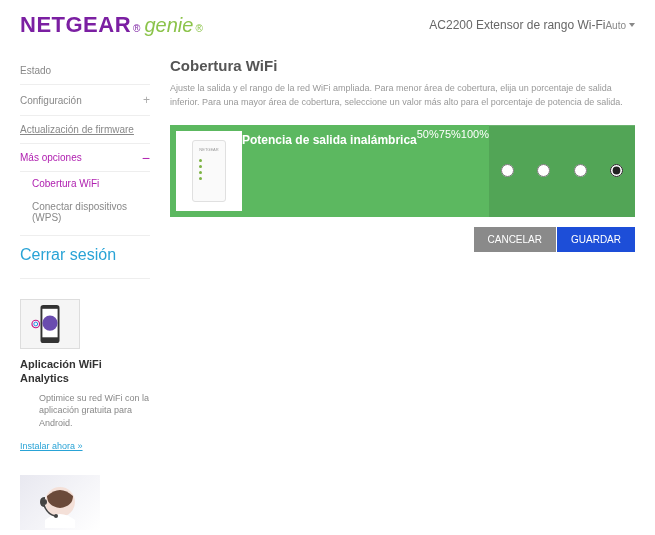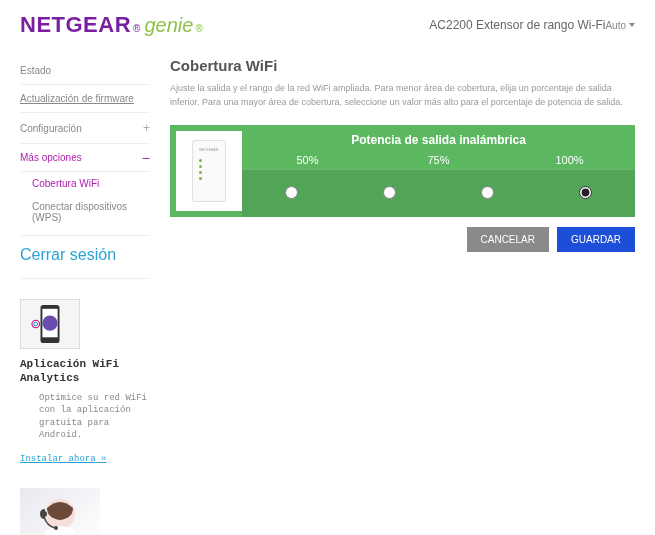--- a/index.html
+++ b/index.html
@@ -21,49 +21,49 @@
   .nav-item { color: #888; font-size: 10px; padding: 8px 0; border-bottom: 1px solid #eee; display: flex; justify-content: space-between; align-items: center; cursor: pointer; }
   .nav-item.underline span:first-child { text-decoration: underline; }
   .nav-item.active { color: #b020b0; align-items: flex-end; }
   .nav-plus { color: #aaa; font-size: 12px; }
   .nav-minus { color: #b020b0; font-size: 14px; line-height: 10px; }
   .sub-item { color: #888; font-size: 10px; padding: 6px 0 6px 12px; cursor: pointer; }
   .sub-item.active { color: #b020b0; }
   .sub-divider { border-bottom: 1px solid #eee; margin-top: 6px; }
   .logout { color: #29a3d6; font-size: 16px; padding: 10px 0 14px; cursor: pointer; border-bottom: 1px solid #eee; }
 
-  .promo { margin-top: 20px; font-family: Liberation Mono, monospace; }
+  .promo { margin-top: 20px; }
   .promo-img { width: 60px; height: 50px; background: #f5f5f5; border: 1px solid #ddd; display: flex; align-items: center; justify-content: center; margin-bottom: 8px; padding: 4px; }
   .promo-title { font-size: 11px; font-weight: bold; color: #333; line-height: 1.3; margin-bottom: 6px; }
   .promo-desc { font-size: 9px; color: #888; line-height: 1.4; margin-bottom: 6px; margin-left: 19px; }
   .promo-link { font-size: 9px; color: #29a3d6; cursor: pointer; text-decoration: underline; }
 
   .help-promo { margin-top: 22px; }
   .help-img { width: 80px; height: 55px; background: linear-gradient(135deg, #e8e8f0, #fff); display: flex; align-items: center; justify-content: center; margin-bottom: 8px; overflow: hidden; }
 
   .content { flex: 1; }
   .page-title { font-size: 15px; font-weight: bold; color: #555; margin-bottom: 8px; }
   .page-desc { font-size: 9px; color: #999; line-height: 1.5; margin-bottom: 16px; }
 
   .power-panel { background: #5cb860; display: flex; align-items: stretch; height: 92px; }
   .device-thumb { width: 66px; background: #fff; margin: 6px 0 6px 6px; display: flex; flex-direction: column; align-items: center; justify-content: center; }
   .device-body { width: 34px; height: 62px; background: #fafafa; border: 1px solid #e0e0e0; border-radius: 3px; position: relative; }
   .device-brand { position: absolute; top: 6px; left: 50%; transform: translateX(-50%); font-size: 4px; color: #999; }
   .device-leds { position: absolute; top: 18px; left: 6px; display: flex; flex-direction: column; gap: 3px; }
   .device-leds span { width: 3px; height: 3px; background: #7cb342; border-radius: 50%; display: block; }
   
-  .power-grid { flex: 1; display: flex; flex-direction: column; color: #fff; }
+  .power-grid { flex: 1; display: flex; flex-direction: row; color: #fff; }
   .power-header { font-size: 12px; font-weight: bold; text-align: center; padding: 8px 0 4px; }
   .power-row { display: flex; }
   .power-cell { flex: 1; text-align: center; font-size: 11px; padding: 3px 0; }
   .radio-row { display: flex; background: rgba(0,0,0,0.1); align-items: center; flex: 1; border-top: 1px solid rgba(255,255,255,0.15); }
   .radio-cell { flex: 1; text-align: center; }
   .radio-cell input { accent-color: #222; }
 
-  .actions { display: flex; justify-content: flex-end; gap: 8px; margin-top: 10px; }
+  .actions { display: flex; justify-content: flex-end; gap: 1px; margin-top: 10px; }
   .btn { font-size: 10px; color: #fff; border: none; padding: 7px 14px; cursor: pointer; }
   .btn-cancel { background: #8a8a8a; }
   .btn-save { background: #1d4ed8; }
 
   .phone-svg { width: 38px; height: 42px; }
   .agent-svg { width: 70px; height: 50px; }
 </style>
 </head>
 <body>
 
@@ -80,26 +80,26 @@
         <span>Auto</span>
       </span>
   </div>
 </div>
 
 <div class="main">
   <div class="sidebar">
     <div class="nav-item">
         <span>Estado</span>
       </div>
-    <div class="nav-item underline">
-        <span>Actualización de firmware</span>
-      </div>
     <div class="nav-item">
         <span>Configuración</span>
         <span class="nav-plus">+</span>
+      </div>
+    <div class="nav-item underline">
+        <span>Actualización de firmware</span>
       </div>
     <div class="nav-item active">
         <span>Más opciones</span>
         <span class="nav-minus">−</span>
       </div>
     <div class="sub-item active">Cobertura WiFi</div>
     <div class="sub-item"><span>Conectar dispositivos</span><br><span>(WPS)</span></div>
     <div class="sub-divider"></div>
     <div class="logout">Cerrar sesión</div>
 

